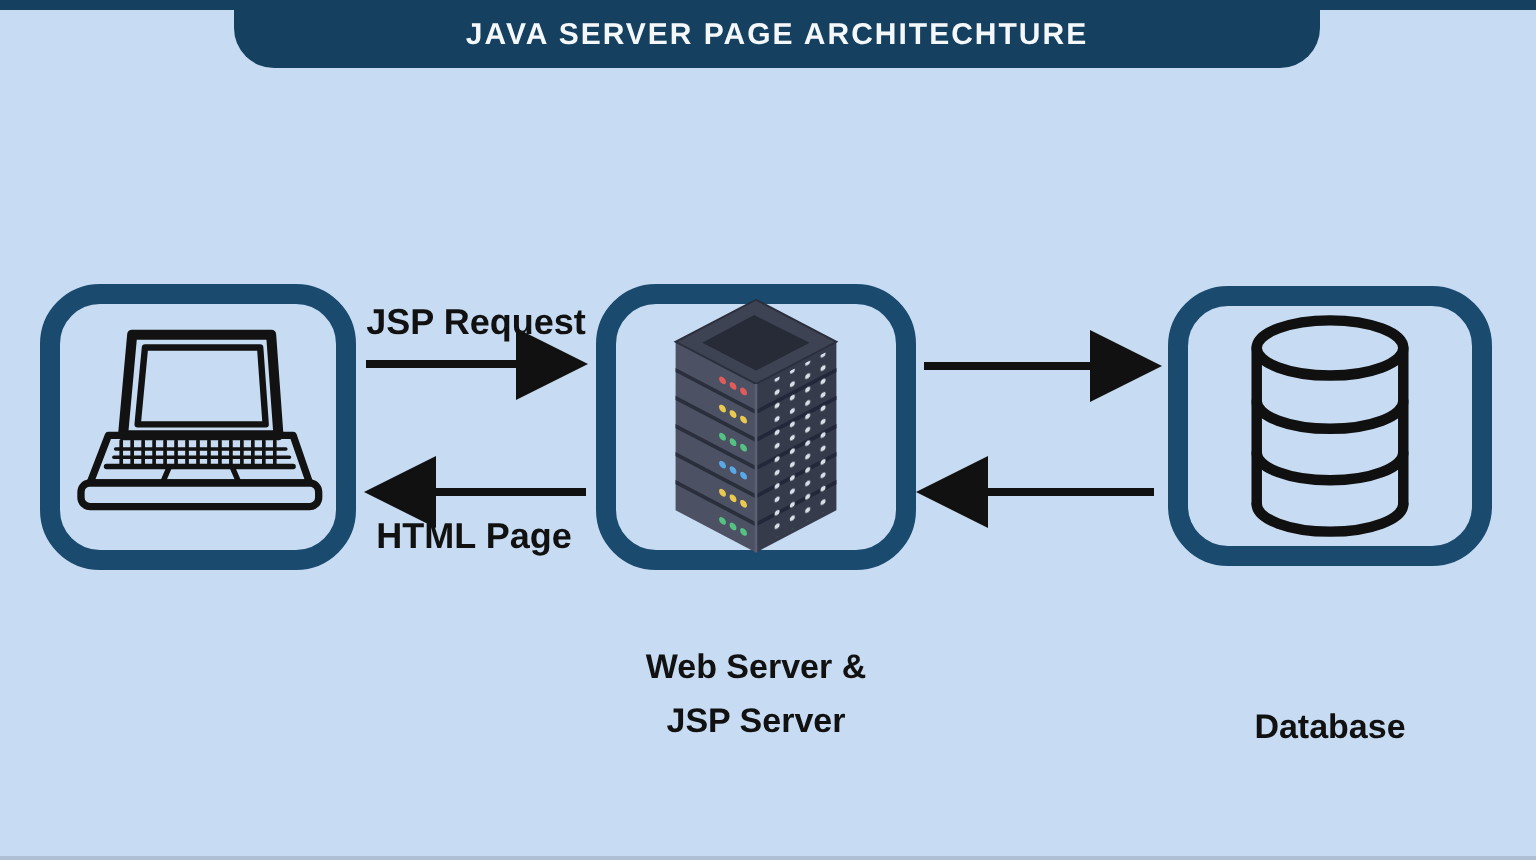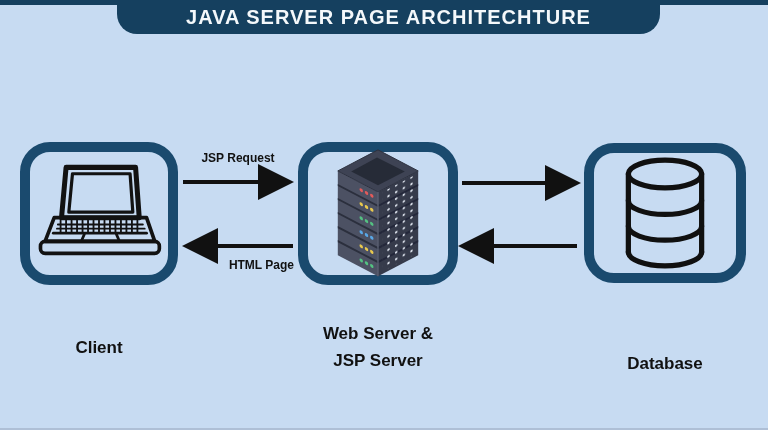--- a/index.html
+++ b/index.html
@@ -7,35 +7,35 @@
   .stage{
     position:relative;width:768px;height:430px;background:#c7dbf2;overflow:hidden;
   }
   .top-strip{position:absolute;left:0;top:0;width:768px;height:5px;background:#15405f;}
   .bottom-strip{position:absolute;left:0;bottom:0;width:768px;height:2px;background:#aebfd6;}
   .banner{
     position:absolute;left:117px;top:0;width:543px;height:34px;background:#15405f;
     border-radius:0 0 20px 20px;display:flex;align-items:center;justify-content:center;
   }
   .banner-title{
-    color:#f4f8fb;font-size:20px;font-weight:bold;letter-spacing:1px;white-space:nowrap;
+    color:#f4f8fb;font-size:15px;font-weight:bold;letter-spacing:1px;white-space:nowrap;
   }
   .node-box{
     position:absolute;box-sizing:border-box;border:10px solid #1a4a6e;border-radius:30px;
     display:flex;align-items:center;justify-content:center;background:transparent;
   }
   .box-client{left:20px;top:142px;width:158px;height:143px;}
   .box-server{left:298px;top:142px;width:160px;height:143px;}
   .box-database{left:584px;top:143px;width:162px;height:140px;}
   .arrow-layer{position:absolute;left:0;top:0;width:768px;height:430px;pointer-events:none;}
   .arrow-label{
-    position:absolute;font-size:12px;font-weight:bold;color:#111;text-align:center;white-space:nowrap;
+    position:absolute;font-size:18px;font-weight:bold;color:#111;text-align:center;white-space:nowrap;
   }
   .label-jsp{left:181px;top:151px;width:114px;}
-  .label-html{left:180px;top:258px;width:114px;text-align:right;}
+  .label-html{left:180px;top:258px;width:114px;}
   .node-label{
     position:absolute;font-size:17px;font-weight:bold;color:#111;text-align:center;
   }
   .label-client{left:20px;top:338px;width:158px;}
   .label-server{left:288px;top:320px;width:180px;line-height:27px;}
   .label-database{left:584px;top:354px;width:162px;}
 </style>
 </head>
 <body>
 
@@ -132,21 +132,20 @@
         <ellipse cx="50" cy="21" rx="38.5" ry="14.5"></ellipse>
         <path d="M11.5,21 V103"></path>
         <path d="M88.5,21 V103"></path>
         <path d="M11.5,103 A38.5,14.5 0 0 0 88.5,103"></path>
         <path d="M11.5,49 A38.5,14.5 0 0 0 88.5,49"></path>
         <path d="M11.5,76 A38.5,14.5 0 0 0 88.5,76"></path>
       </g>
     </svg>
   </div>
 
-  <div class="node-label label-client">Client</div>
   <div class="node-label label-server">
     <span>Web Server &amp;</span><br>
     <span>JSP Server</span>
   </div>
   <div class="node-label label-database">Database</div>
 
   <div class="bottom-strip"></div>
 </div>
 
 </body></html>

